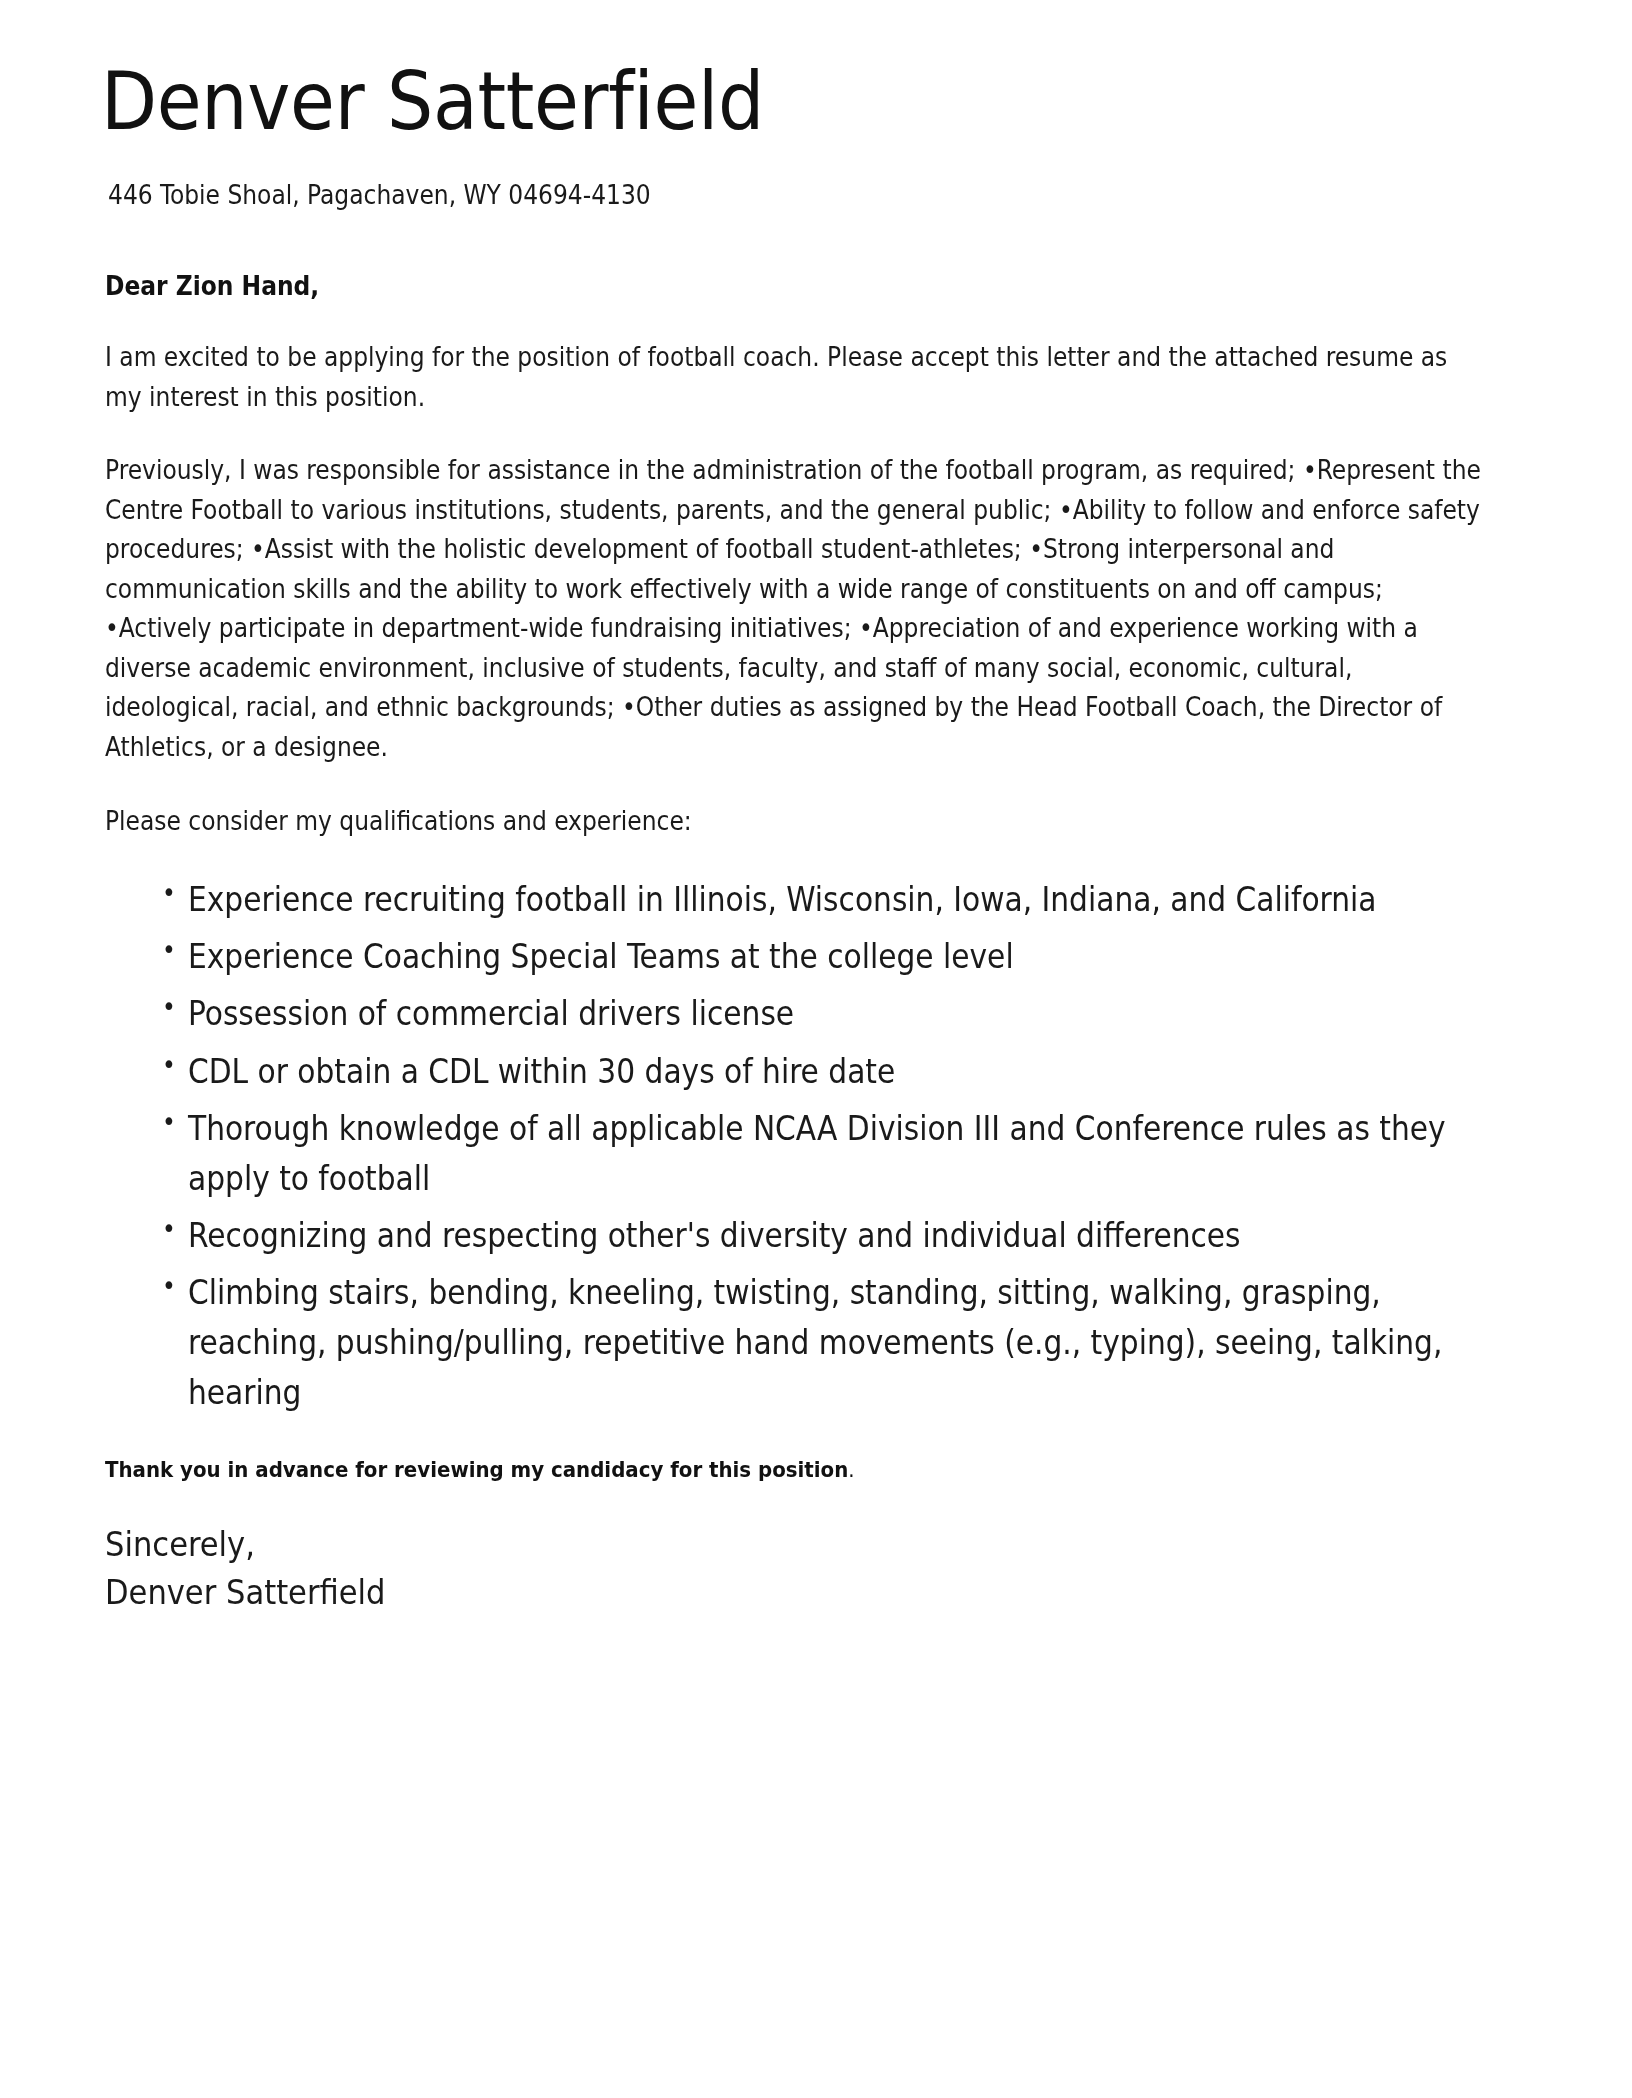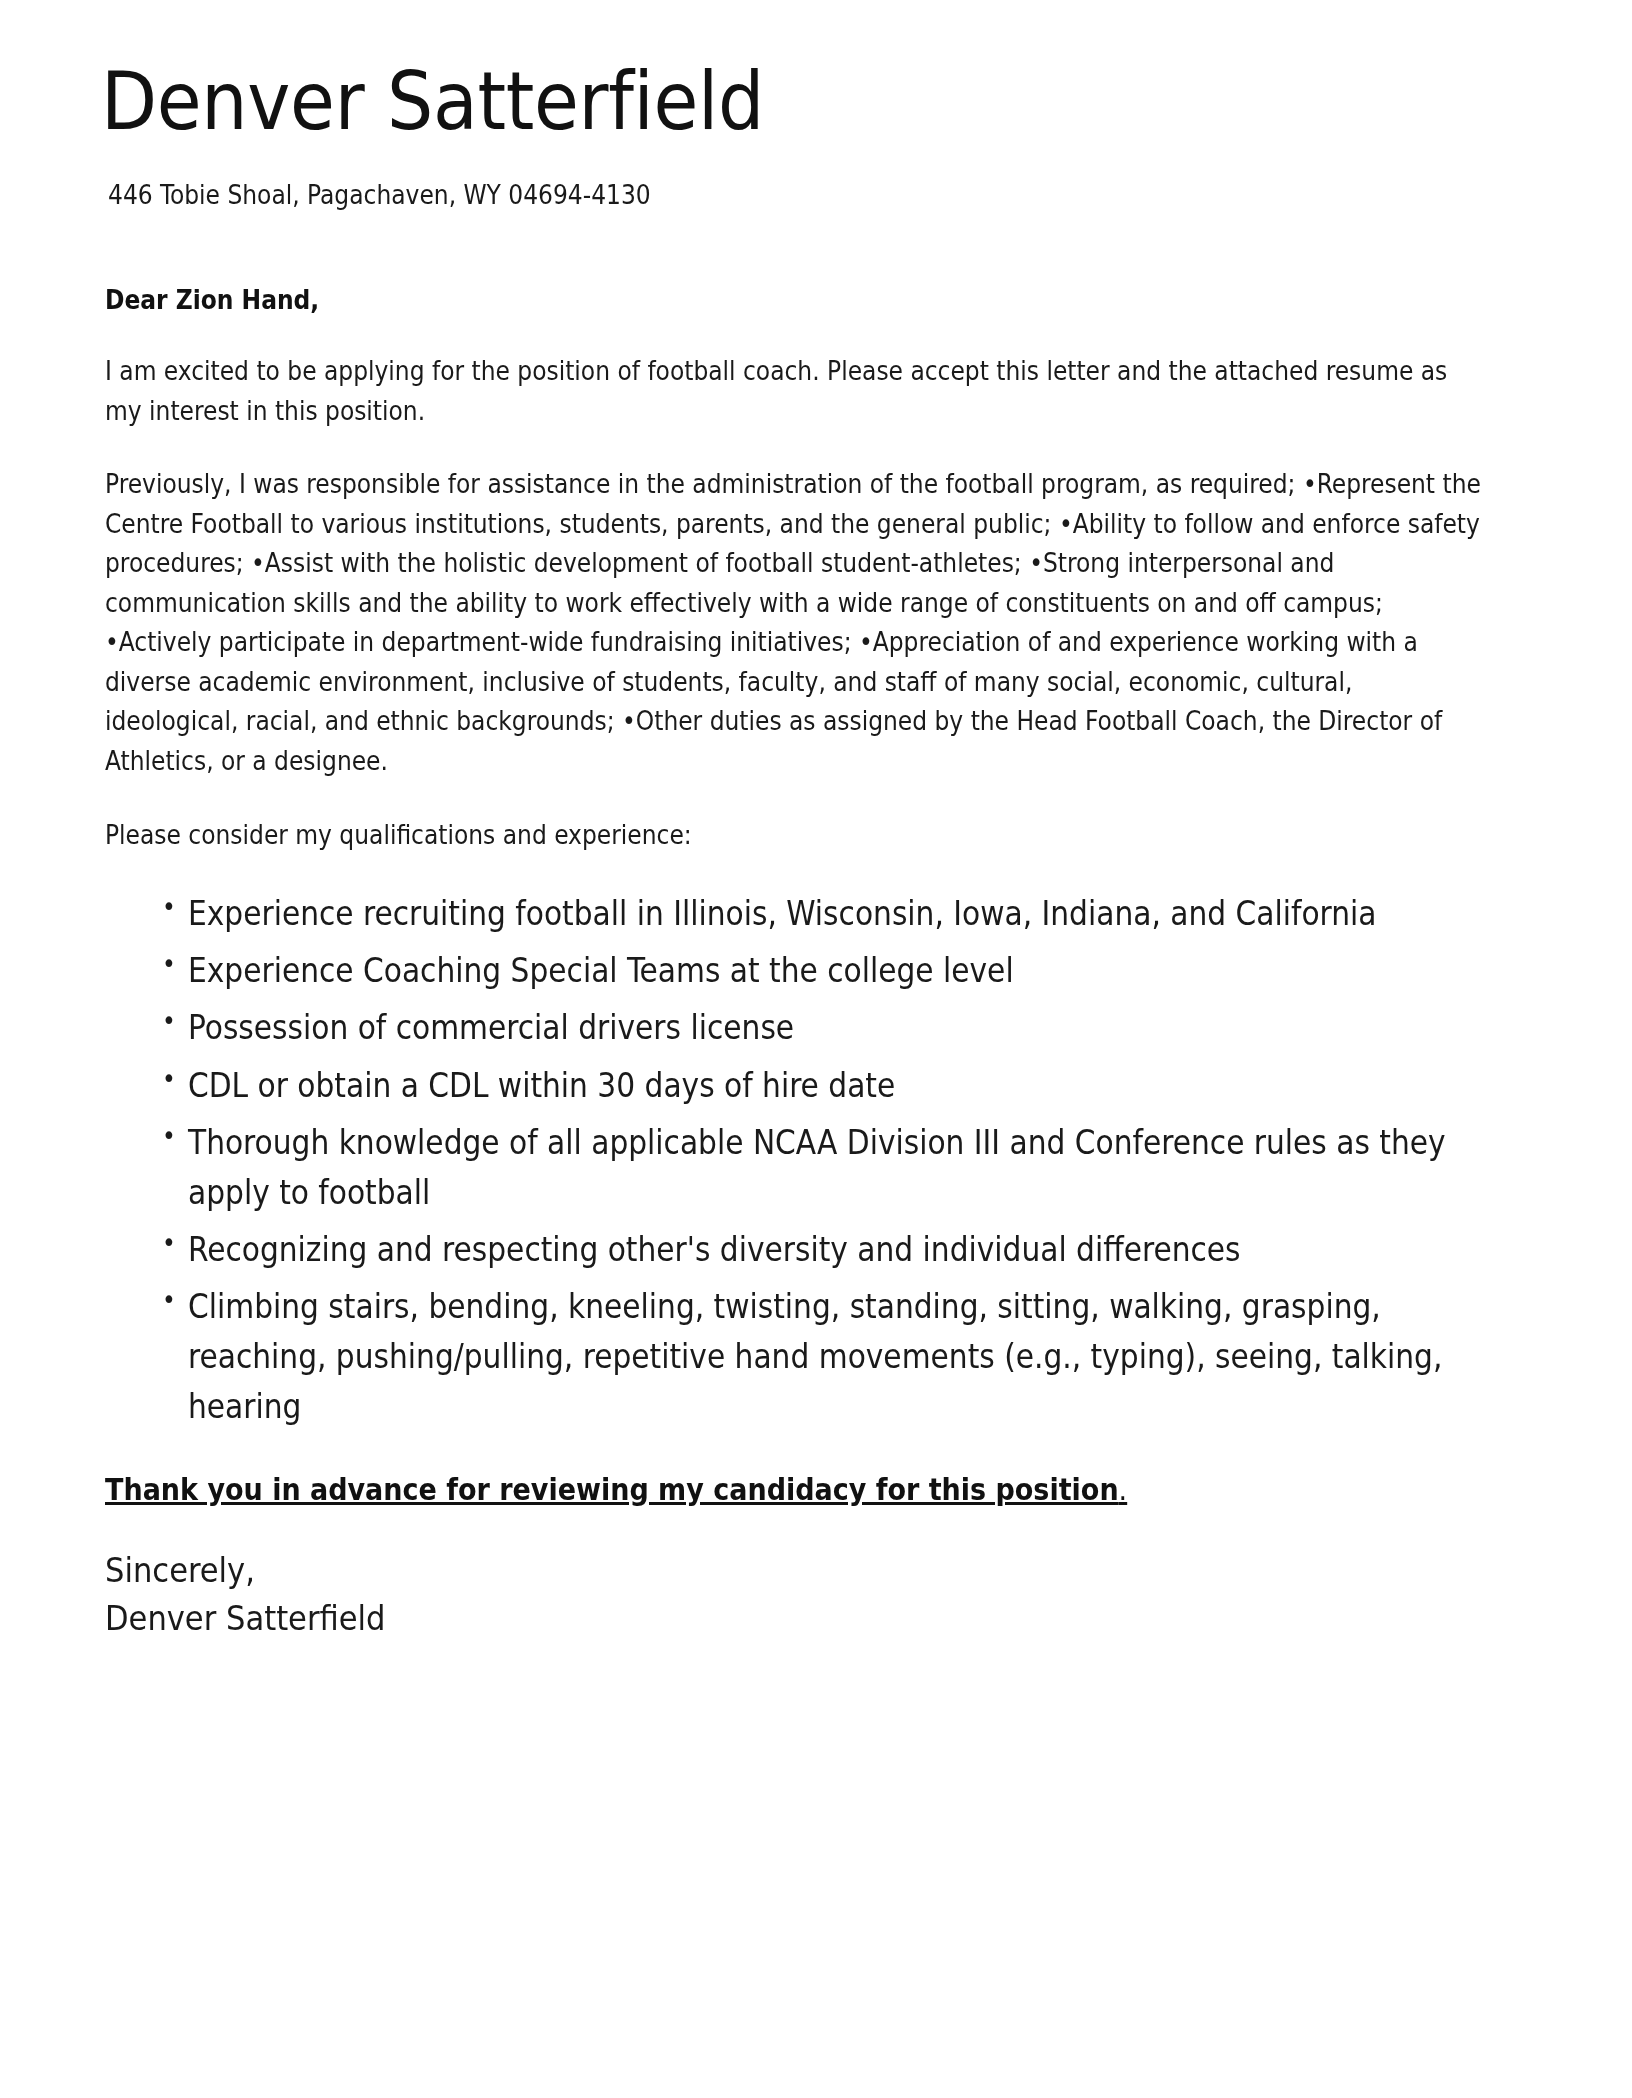--- a/index.html
+++ b/index.html
@@ -32,21 +32,21 @@
     font-stretch: condensed;
   }
   .letter-address {
     font-size: 26px;
     font-weight: 400;
     line-height: 1.3;
     margin: 34px 0 0 3px;
     color: #1a1a1a;
   }
   .letter-body {
-    margin-top: 70px;
+    margin-top: 56px;
   }
   .salutation {
     font-size: 26px;
     font-weight: 700;
     line-height: 1.35;
     margin: 0 0 34px 0;
     color: #111111;
   }
   p.para {
     font-size: 26px;
@@ -74,25 +74,24 @@
   ul.qual-list li::before {
     content: "\2022";
     position: absolute;
     left: 0;
     top: -1px;
     font-size: 26px;
     line-height: 1.52;
     color: #1a1a1a;
   }
   .closing-line {
-    font-size: 30px;
+    font-size: 22px;
     line-height: 1.5;
     margin: 26px 0 34px 0;
     color: #111111;
-    text-decoration: underline;
   }
   .closing-line .bold {
     font-weight: 700;
   }
   .signature {
     font-size: 34px;
     line-height: 1.42;
     margin: 0;
     color: #1a1a1a;
   }

